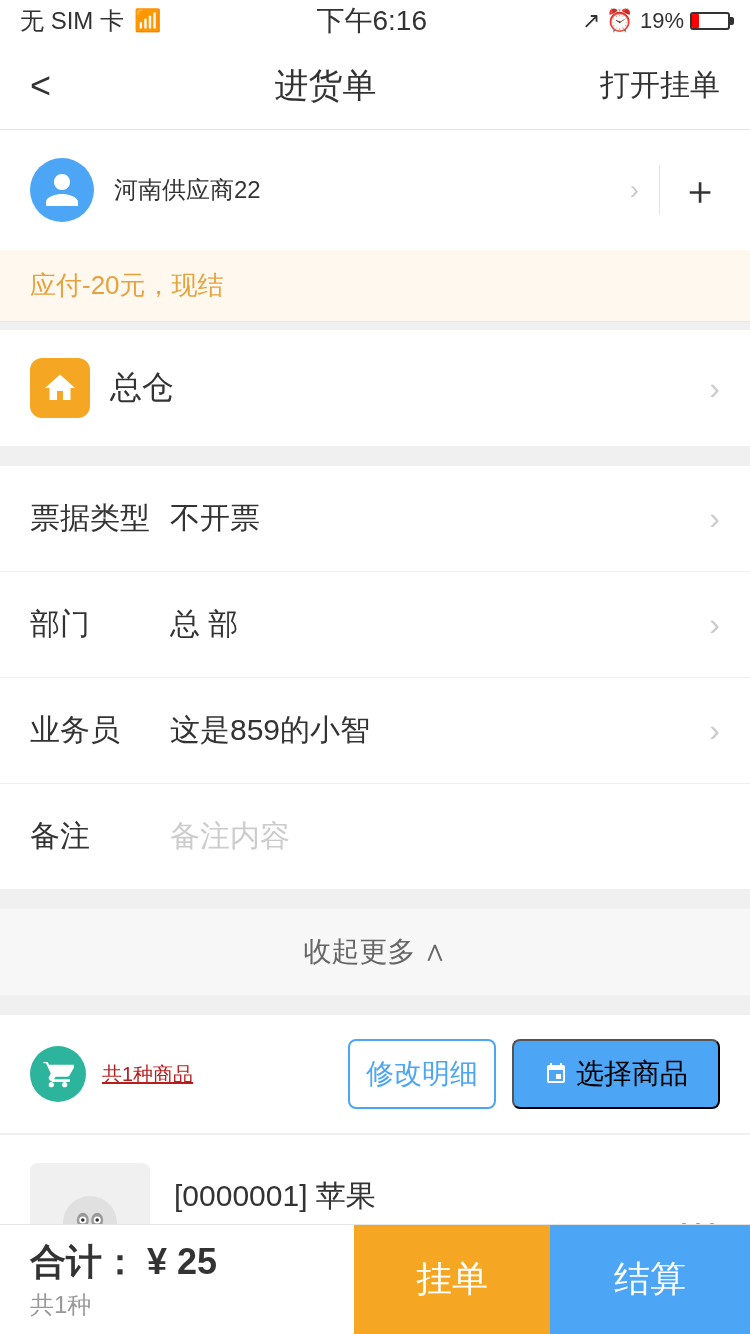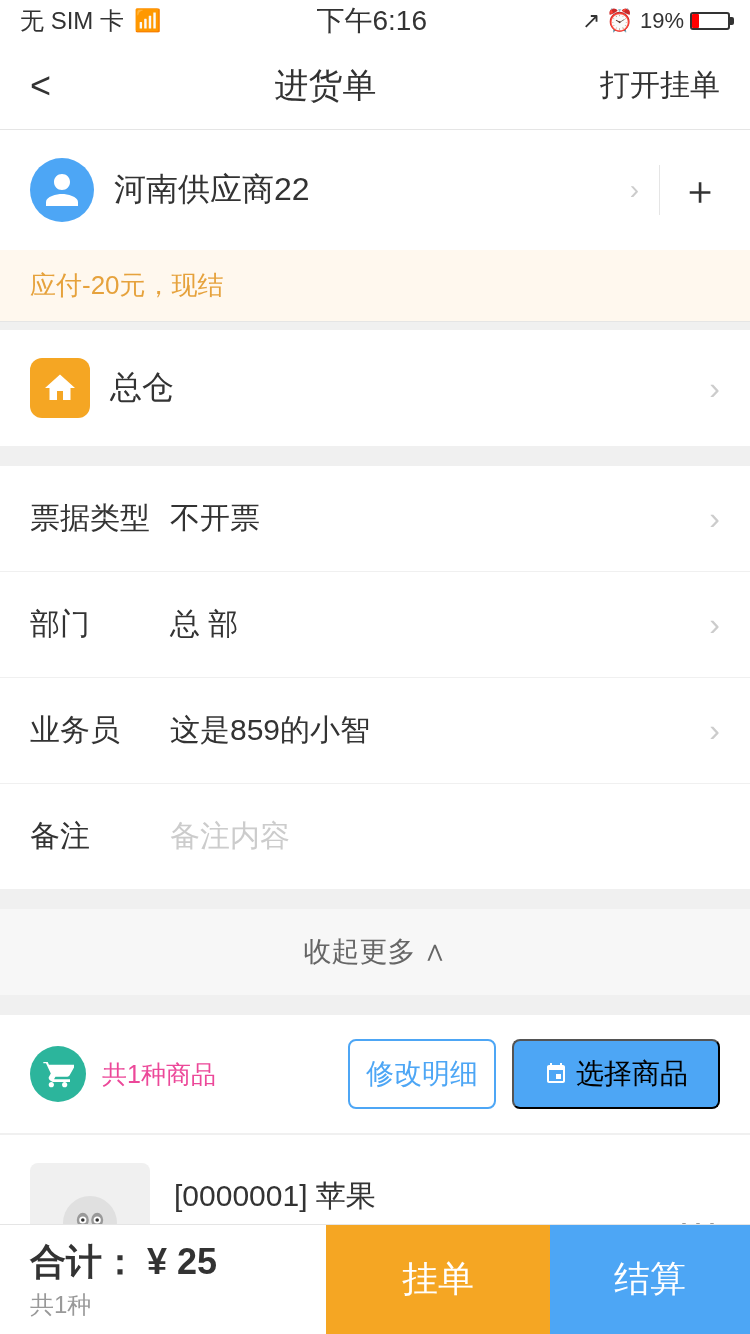--- a/index.html
+++ b/index.html
@@ -66,21 +66,21 @@
     }
     .supplier-avatar {
       width: 64px; height: 64px;
       background: #4da6f5;
       border-radius: 50%;
       display: flex; align-items: center; justify-content: center;
       margin-right: 20px;
       flex-shrink: 0;
     }
     .supplier-avatar svg { width: 40px; height: 40px; fill: #fff; }
-    .supplier-name { flex: 1; font-size: 32px; color: #333; }
+    .supplier-name { flex: 1; font-size: 24px; color: #333; }
     .supplier-chevron { color: #ccc; font-size: 28px; }
     .supplier-divider {
       width: 1px;
       height: 50px;
       background: #e5e5e5;
       margin: 0 20px;
     }
     .supplier-add {
       font-size: 40px;
       color: #333;
@@ -166,21 +166,21 @@
       padding: 24px 30px;
       margin-top: 20px;
     }
     .product-icon {
       width: 56px; height: 56px;
       background: #2cb59c;
       border-radius: 50%;
       display: flex; align-items: center; justify-content: center;
       margin-right: 16px;
     }
-    .product-count { flex: 1; font-size: 25px; color: #ec4899; }
+    .product-count { flex: 1; font-size: 20px; color: #b91c1c; text-decoration: underline; }
     .btn-outline {
       border: 2px solid #4da6f5;
       color: #4da6f5;
       background: #fff;
       padding: 14px 16px;
       border-radius: 8px;
       font-size: 28px;
       margin-right: 16px;
     }
     .btn-primary {
@@ -228,21 +228,21 @@
       flex: 1;
       display: flex;
       flex-direction: column;
       justify-content: center;
       padding: 0 30px;
     }
     .total-main { font-size: 32px; color: #333; }
     .total-main span { font-size: 36px; font-weight: bold; }
     .total-sub { font-size: 24px; color: #999; margin-top: 2px; }
     .btn-hang {
-      width: 224px;
+      width: 196px;
       background: #f5a623;
       color: #fff;
       font-size: 36px;
       display: flex;
       align-items: center;
       justify-content: center;
     }
     .btn-checkout {
       width: 200px;
       background: #4da6f5;

